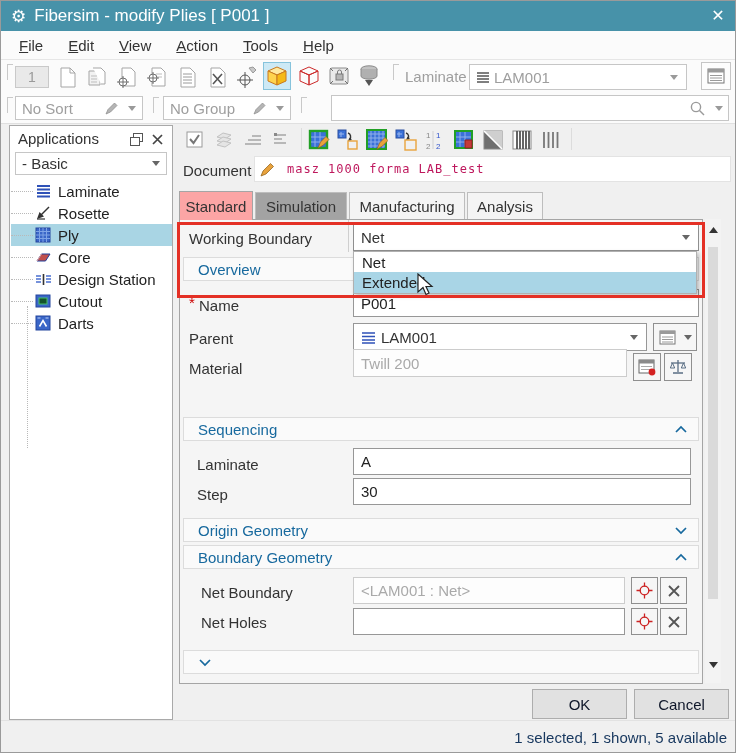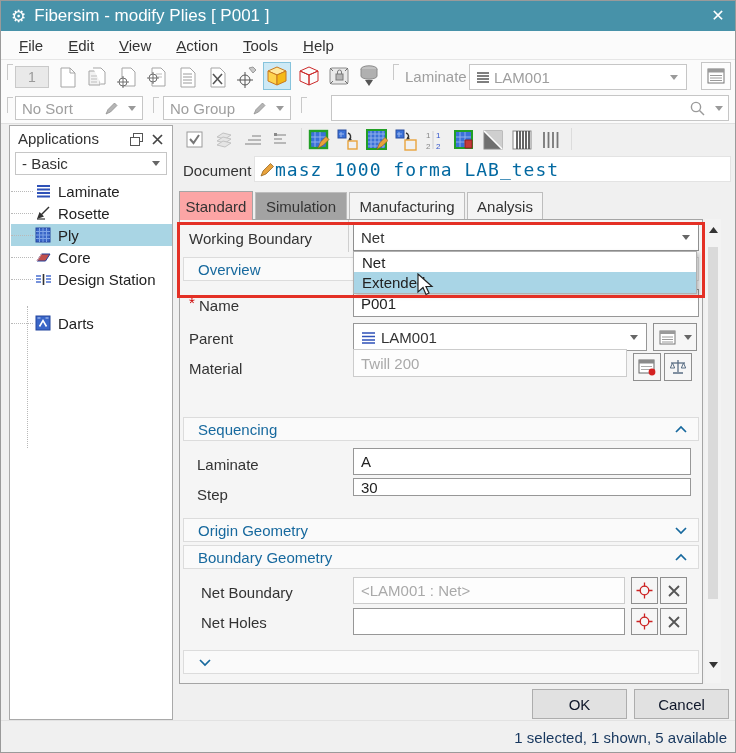--- a/index.html
+++ b/index.html
@@ -250,20 +250,28 @@
       <span class="lbl">Core</span>
     </div>
     <div class="treeitem" style="top:142px">
       <span class="dots"></span>
       <svg width="17" height="16">
           <path d="M1 5 h5 M1 8 h5 M1 11 h5 M11 5 h5 M11 8 h5 M11 11 h5" stroke="#4a6fd0" stroke-width="1.6"></path>
           <path d="M8.5 3 v11" stroke="#333" stroke-width="1.6"></path>
         </svg>
       <span class="lbl">Design Station</span>
     </div>
+    <div class="treeitem" style="top:164px">
+      <span class="dots"></span>
+      <svg width="17" height="16">
+          <rect x="1" y="2" width="14" height="12" fill="#3a66c8" stroke="#24479e"></rect>
+          <rect x="4" y="5" width="8" height="6" fill="#14532b" stroke="#49c26b"></rect>
+        </svg>
+      <span class="lbl">Cutout</span>
+    </div>
     <div class="treeitem" style="top:186px">
       <span class="dots"></span>
       <svg width="17" height="16">
           <rect x="1" y="1" width="14" height="14" fill="#3a66c8" stroke="#24479e"></rect>
           <path d="M4.5 11.5 L8 5.5 L11.5 11.5" fill="none" stroke="#fff" stroke-width="1.6"></path>
           <path d="M2.5 3 h3 M10.5 3 h3" stroke="#bcd0f5"></path>
         </svg>
       <span class="lbl">Darts</span>
     </div>
   </div>
@@ -361,21 +369,21 @@
         </svg>
     </div>
     <div class="vsep" style="left:392px;top:3px;height:22px"></div>
   </div>
 
   <span class="abs txt" style="left:182px;top:161px">Document</span>
   <div class="abs" style="left:253px;top:155px;width:477px;height:26px;background:#fff;border:1px solid #e3e3e3;display:flex;align-items:center">
     <svg width="15" height="15" style="margin-left:5px">
         <polygon points="1,14 3,9 10.5,1.5 13.5,4.5 6,12 1,14" fill="#e8a23c" stroke="#8a5a12" stroke-width="0.7"></polygon>
       </svg>
-    <span style="margin-left:0;font-family:'DejaVu Sans Mono',monospace;font-size:18px;color:#0369a1;letter-spacing:1px">masz 1000 forma LAB_test</span>
+    <span style="margin-left:12px;font-family:'DejaVu Sans Mono',monospace;font-size:12px;color:#be185d;letter-spacing:1px">masz 1000 forma LAB_test</span>
   </div>
 
   <div class="abs" style="left:178px;top:190px;width:74px;height:29px;background:#fca5a5;border:1px solid #a5a5a5;border-bottom:none;z-index:5;display:flex;align-items:center;justify-content:center">
     <span class="txt">Standard</span>
   </div>
   <div class="abs" style="left:254px;top:191px;width:92px;height:27px;background:#a3a3a3;border:1px solid #bdbdbd;border-bottom:none;display:flex;align-items:center;justify-content:center">
     <span class="txt">Simulation</span>
   </div>
   <div class="abs" style="left:348px;top:191px;width:116px;height:27px;background:#f4f4f4;border:1px solid #bdbdbd;border-bottom:none;display:flex;align-items:center;justify-content:center">
     <span class="txt">Manufacturing</span>
@@ -443,21 +451,21 @@
 
   <div class="sect" style="left:182px;top:416px;width:516px">
     <span class="h">Sequencing</span>
     <svg width="14" height="9">
         <polyline points="2,7 7,2 12,7" fill="none" stroke="#17699e" stroke-width="1.7"></polyline>
       </svg>
   </div>
   <span class="abs txt" style="left:196px;top:455px">Laminate</span>
   <input class="fld" style="left: 352px; top: 447px; width: 338px; height: 27px;" value="A">
   <span class="abs txt" style="left:196px;top:485px">Step</span>
-  <input class="fld" style="left: 352px; top: 477px; width: 338px; height: 18px;" value="30">
+  <input class="fld" style="left: 352px; top: 477px; width: 338px; height: 27px;" value="30">
 
   <div class="sect" style="left:182px;top:517px;width:516px">
     <span class="h">Origin Geometry</span>
     <svg width="14" height="9">
         <polyline points="2,2 7,7 12,2" fill="none" stroke="#17699e" stroke-width="1.7"></polyline>
       </svg>
   </div>
 
   <div class="sect" style="left:182px;top:544px;width:516px">
     <span class="h">Boundary Geometry</span>

